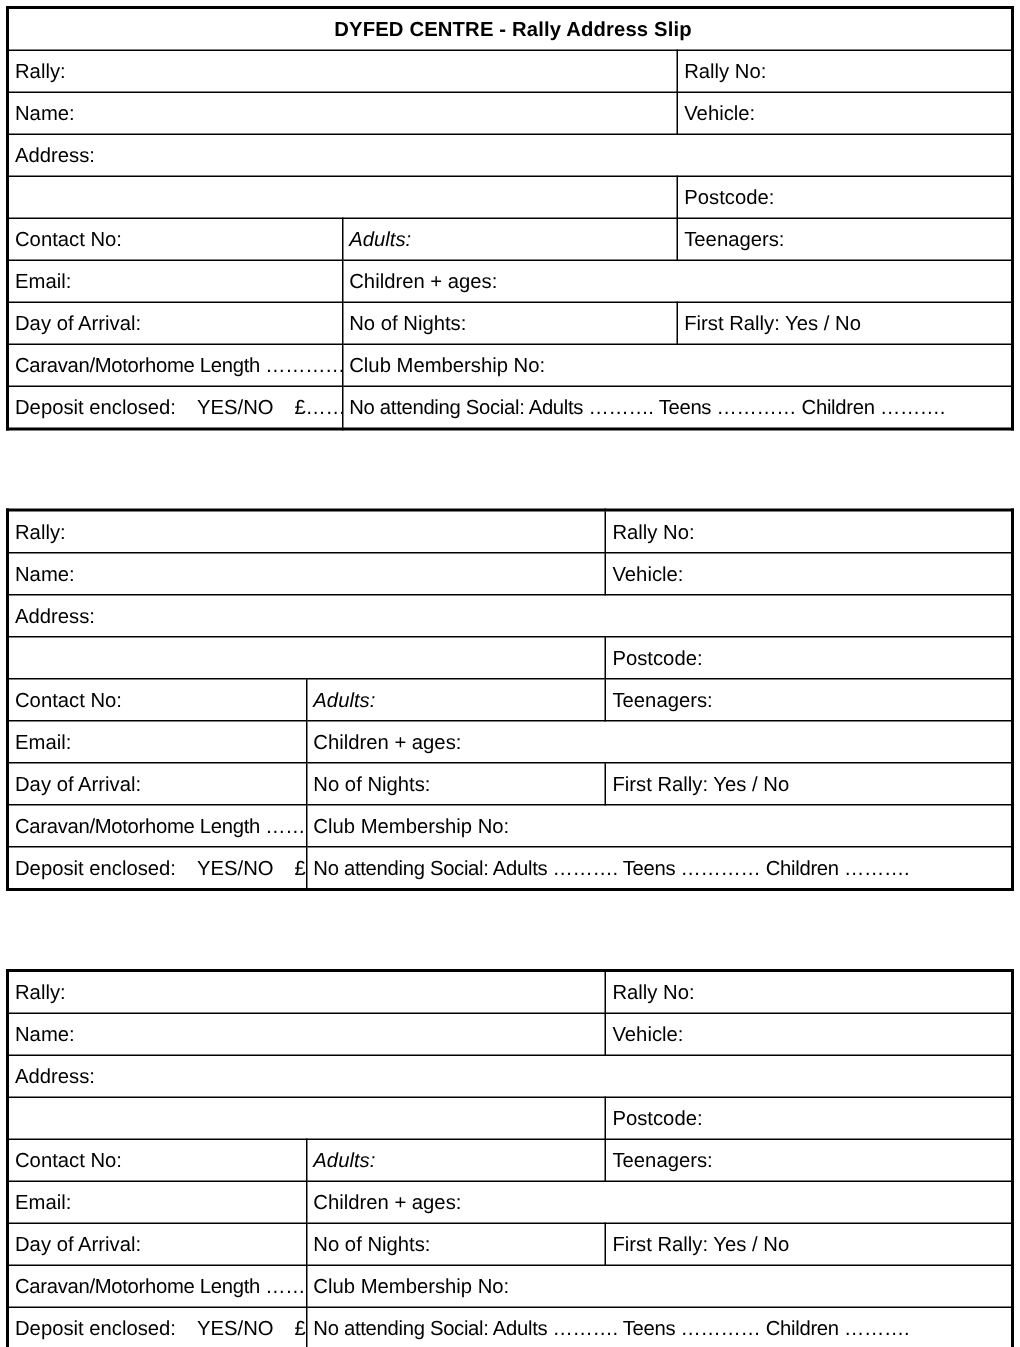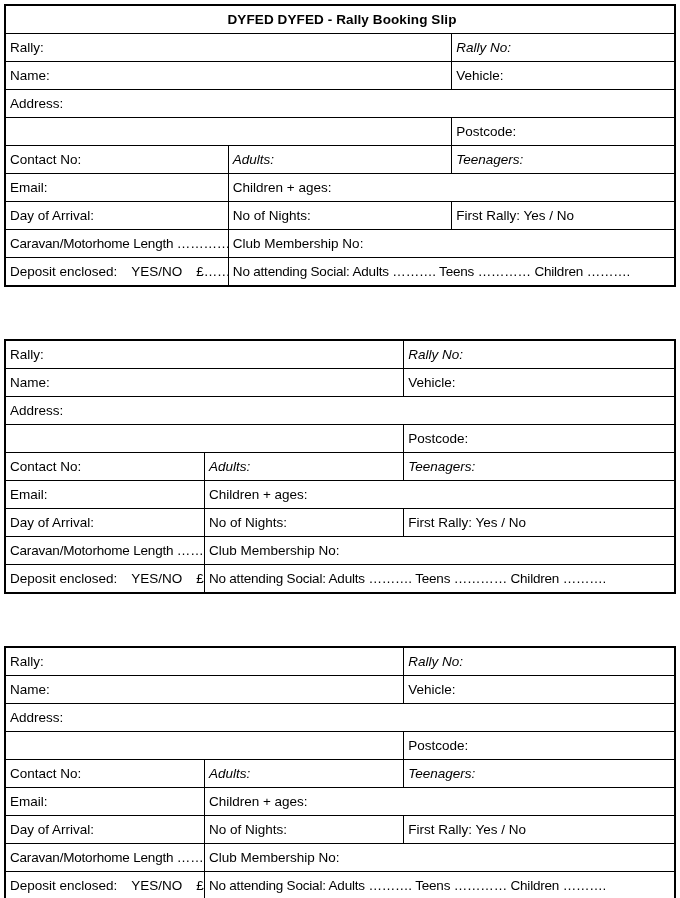--- a/index.html
+++ b/index.html
@@ -54,34 +54,34 @@
     font-size: 17px;
     line-height: 31px;
     height: 31px;
     padding: 0;
     letter-spacing: 0.1px;
   }
 
   
   .c-left   { width: 285px; }
   .c-mid    { width: 191px; font-style: italic; }
-  .c-right  { width: 192px; font-style: italic; }
+  .c-right  { width: 192px; }
 
   .dots { letter-spacing: -0.2px; }
   .sp   { display: inline-block; width: 14px; }
 </style>
 </head>
 <body>
 
 <div class="page">
 
   <table class="slip first">
     <tbody>
       <tr>
-        <td class="title-cell" colspan="3">DYFED DYFED - Rally Booking Slip</td>
+        <td class="title-cell" colspan="3">DYFED CENTRE - Rally Address Slip</td>
       </tr>
       <tr>
         <td class="c-left" colspan="2">Rally:</td>
         <td class="c-right">Rally No:</td>
       </tr>
       <tr>
         <td colspan="2">Name:</td>
         <td>Vehicle:</td>
       </tr>
       <tr>

